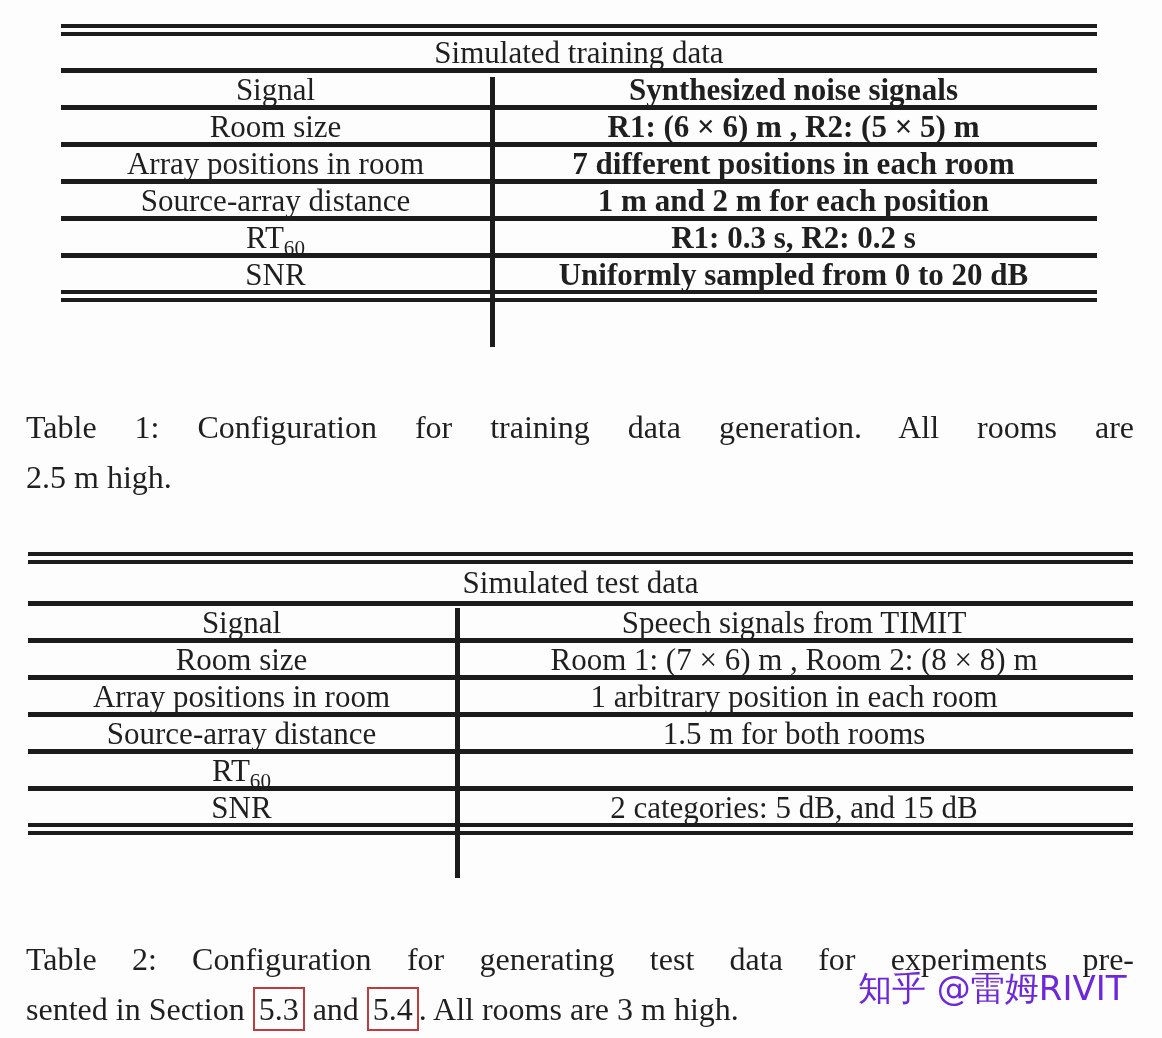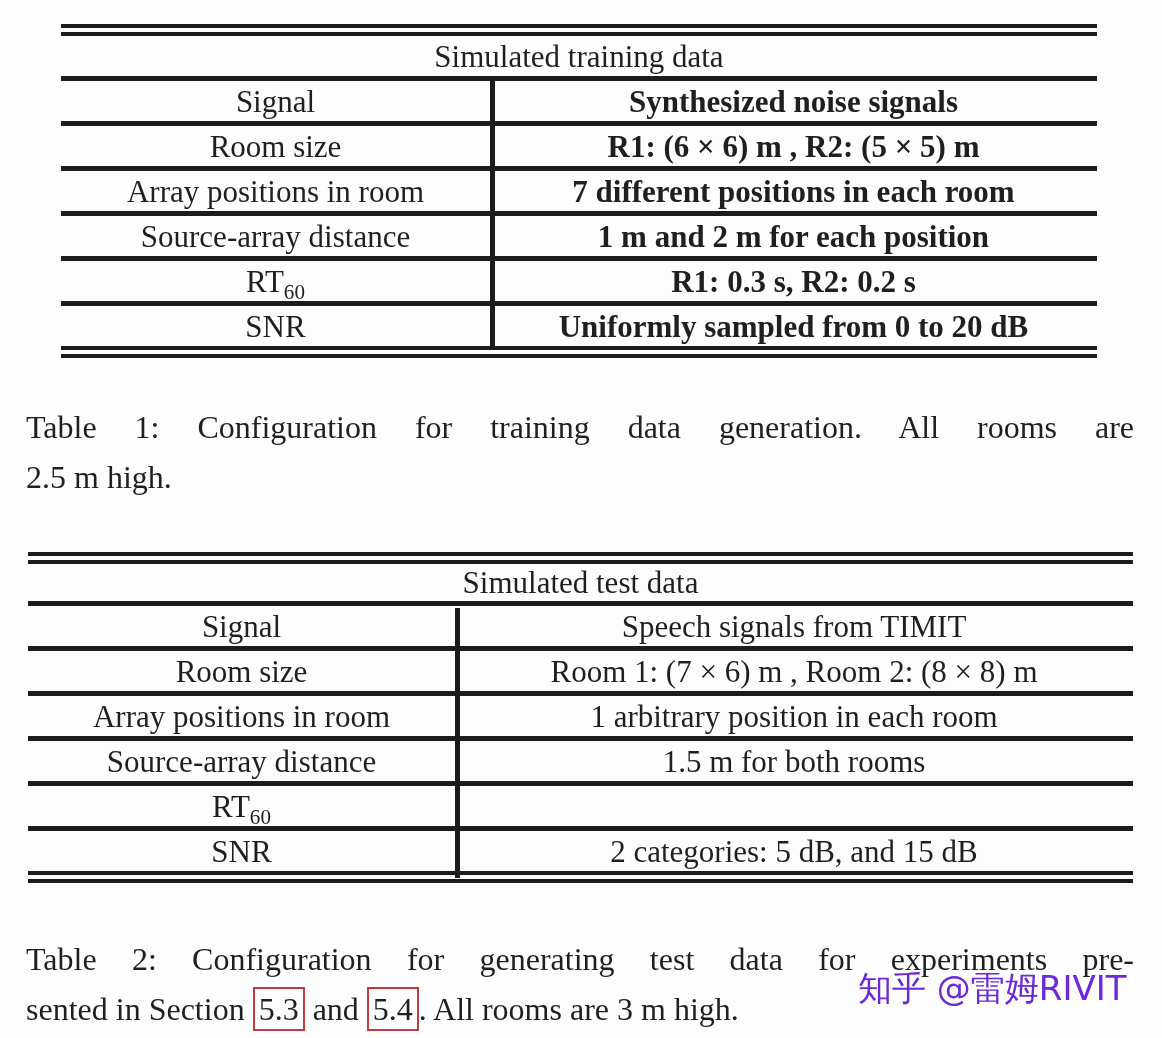--- a/index.html
+++ b/index.html
@@ -15,21 +15,21 @@
   .rule{height:5px;background:#1c1c1c;}
   .rule-double{height:4px;border-top:4px solid #1c1c1c;border-bottom:4px solid #1c1c1c;}
   .trow{display:flex;align-items:center;font-size:31px;line-height:1;}
   .trow.title-row{justify-content:center;}
   .cell{text-align:center;}
   .cell-full{width:100%;text-align:center;}
   #t1 .cell-l{width:429px;}
   #t1 .cell-r{flex:1;font-weight:bold;}
   #t2 .cell-l{width:427px;}
   #t2 .cell-r{flex:1;}
-  .row40{height:40px;}
+  .row40{height:32px;}
   .row43{height:37px;}
   .vline{position:absolute;width:5px;background:#1c1c1c;}
   sub.subsc{font-size:0.68em;line-height:0;}
   .caption{
     position:absolute;left:26px;width:1108px;
     font-size:32px;line-height:50px;
   }
   .cap-line-justify{text-align:justify;text-align-last:justify;}
   .cap-line{text-align:left;font-family:Liberation Serif, serif;}
   .refbox{

